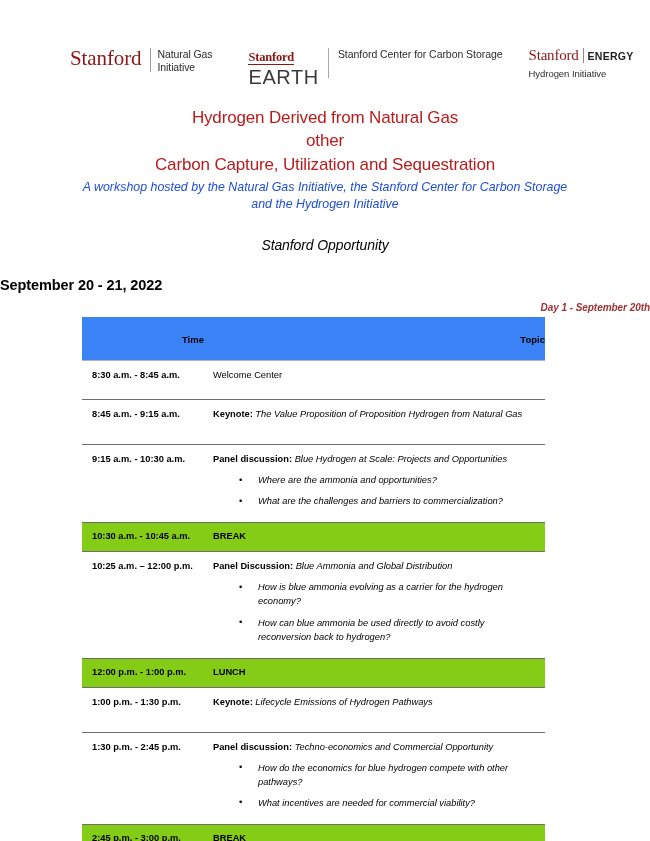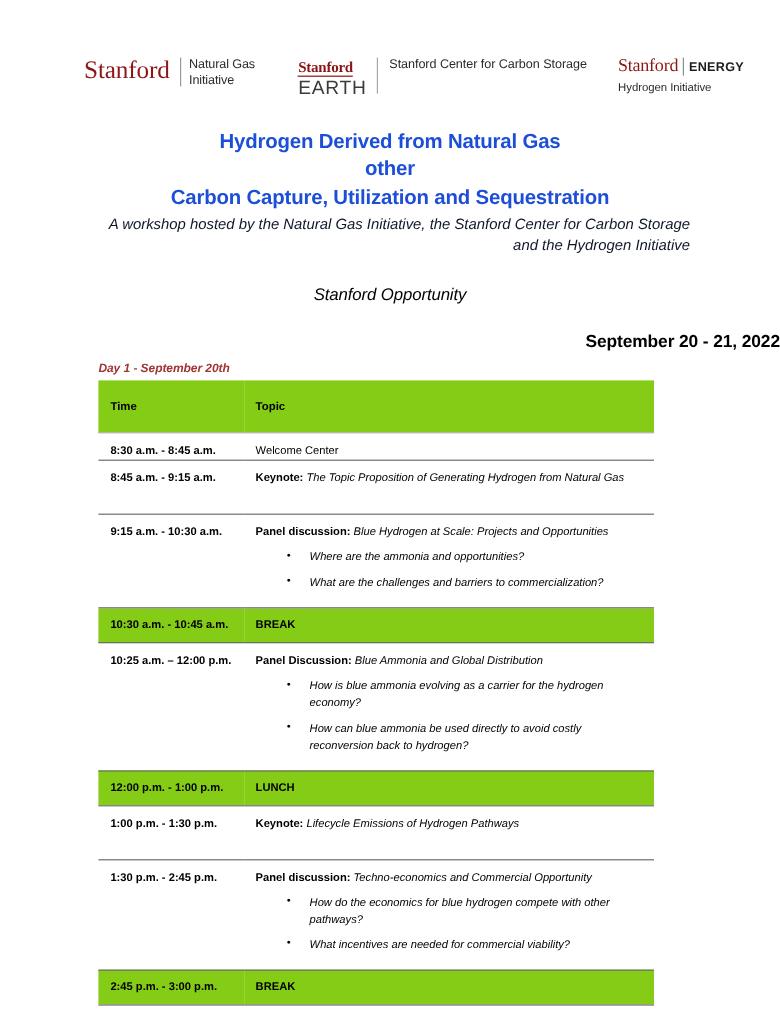--- a/index.html
+++ b/index.html
@@ -60,21 +60,21 @@
     font-size: 12.5px;
     font-weight: bold;
     color: #8C1515;
     border-bottom: 1.4px solid #8C1515;
     padding-bottom: 0.5px;
     display: inline-block;
     letter-spacing: -0.2px;
   }
   .logo-earth .e-word {
     display: block;
-    font-size: 16px;
+    font-size: 20px;
     font-weight: normal;
     color: #3b3b3b;
     letter-spacing: 0.6px;
     margin-top: 2px;
   }
   .logo-earth .divider {
     width: 1px;
     height: 30px;
     background: #a8a8a8;
     margin: 0 9px 0 9px;
@@ -114,84 +114,84 @@
     font-size: 9.5px;
     color: #2b2b2b;
     margin-top: 2px;
     letter-spacing: -0.05px;
   }
 
   
   .titles { margin-top: 36px; text-align: center; }
   .title-line {
     font-size: 17px;
-    font-weight: bold;
-    color: #1d4ed8;
+    font-weight: normal;
+    color: #b91c1c;
     line-height: 1.38;
     letter-spacing: -0.15px;
   }
   .subtitle {
     font-size: 12.4px;
     font-style: italic;
-    color: #0f172a;
+    color: #1d4ed8;
     line-height: 1.33;
     margin: 3px auto 0;
     width: 500px;
-    text-align: right;
   }
   .venue {
     font-size: 14px;
     font-style: italic;
     text-align: center;
     margin-top: 25px;
     letter-spacing: -0.1px;
   }
   .dates {
     font-size: 14.5px;
     font-weight: bold;
-    text-align: right;
+    text-align: left;
     margin-top: 24px;
     letter-spacing: -0.1px;
   }
 
   
   .day-label {
     font-size: 10px;
     font-weight: bold;
     font-style: italic;
     color: #A03333;
     margin: 9px 0 4px 82px;
     letter-spacing: -0.05px;
+    text-align: right;
   }
 
   
   .agenda {
     width: 463px;
     margin-left: 82px;
     border-collapse: collapse;
     table-layout: fixed;
   }
   .agenda col.c-time { width: 122px; }
   .agenda col.c-topic { width: 341px; }
 
   .agenda th {
-    background: #84cc16;
-    text-align: left;
+    background: #3b82f6;
+    text-align: right;
     font-size: 9.5px;
     font-weight: bold;
     padding: 17px 0 15px 10px;
     border-bottom: 1.2px solid #b4b4b4;
     vertical-align: top;
   }
   .agenda th.th-topic { padding-left: 9px; }
 
   .agenda td {
     font-size: 9.3px;
     vertical-align: top;
-    padding: 8px 6px 0 10px;
+    padding: 8px 6px 16px 10px;
     border-bottom: 1px solid #6e6e6e;
     line-height: 1.5;
   }
   .agenda td.c-time { font-weight: bold; white-space: nowrap; }
   .agenda td.c-topic { padding-left: 9px; }
 
   
   tr.gap td { padding-bottom: 22px; }
   tr.gap-sm td { padding-bottom: 14px; }
 
@@ -288,21 +288,21 @@
       <th class="th-topic">Topic</th>
     </tr>
   </thead>
   <tbody>
       <tr class="">
         <td class="c-time">8:30 a.m. - 8:45 a.m.</td>
         <td class="c-topic"><span>Welcome Center</span></td>
       </tr>
       <tr class="gap">
         <td class="c-time">8:45 a.m. - 9:15 a.m.</td>
-        <td class="c-topic"><span class="lead">Keynote: </span><span class="ital">The Topic Proposition of Generating Hydrogen from Natural Gas</span></td>
+        <td class="c-topic"><span class="lead">Keynote: </span><span class="ital">The Value Proposition of Proposition Hydrogen from Natural Gas</span></td>
       </tr>
       <tr class="gap-sm">
         <td class="c-time">9:15 a.m. - 10:30 a.m.</td>
         <td class="c-topic"><span class="lead">Panel discussion: </span><span class="ital">Blue Hydrogen at Scale: Projects and Opportunities</span><ul class="bullets">
             <li>Where are the ammonia and opportunities?</li>
             <li>What are the challenges and barriers to commercialization?</li>
           </ul></td>
       </tr>
       <tr class="shaded">
         <td class="c-time">10:30 a.m. - 10:45 a.m.</td>

